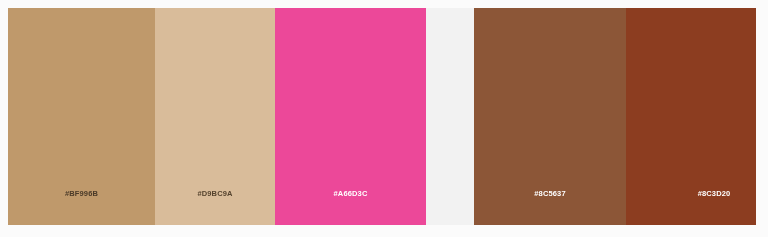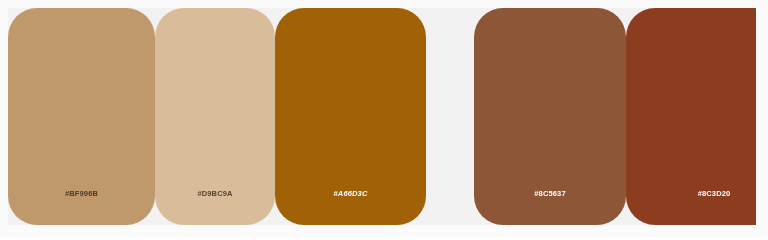--- a/index.html
+++ b/index.html
@@ -34,21 +34,20 @@
     background: #f2f2f2;
   }
 
   .swatch {
     position: relative;
     height: 100%;
     display: flex;
     align-items: flex-end;
     justify-content: center;
     flex: 0 0 auto;
-    border-radius: 29px;
   }
 
   .swatch-label {
     font-size: 7.5px;
     font-weight: bold;
     letter-spacing: 0.15px;
     line-height: 1;
     padding-bottom: 28px;
     white-space: nowrap;
     user-select: none;
@@ -61,21 +60,21 @@
   <div id="palette-strip" style="background: rgb(242, 242, 242);">
 
     <div class="swatch" style="background-color: rgb(191, 153, 107); width: 147px;">
       <span class="swatch-label" style="color: rgb(74, 58, 40);">#BF996B</span>
     </div>
 
     <div class="swatch" style="background-color: rgb(217, 188, 154); width: 120px;">
       <span class="swatch-label" style="color: rgb(85, 67, 46);">#D9BC9A</span>
     </div>
 
-    <div class="swatch" style="background-color: #a16207; width: 151px; font-style: italic;">
+    <div class="swatch" style="background-color: #ec4899; width: 151px;">
       <span class="swatch-label" style="color: rgb(255, 255, 255);">#A66D3C</span>
     </div>
 
     <div class="swatch" style="background-color: rgb(140, 86, 55); width: 152px; margin-left: 48px;">
       <span class="swatch-label" style="color: rgb(255, 255, 255);">#8C5637</span>
     </div>
 
     <div class="swatch" style="background-color: rgb(140, 61, 32); width: 176px;">
       <span class="swatch-label" style="color: rgb(255, 255, 255);">#8C3D20</span>
     </div>

